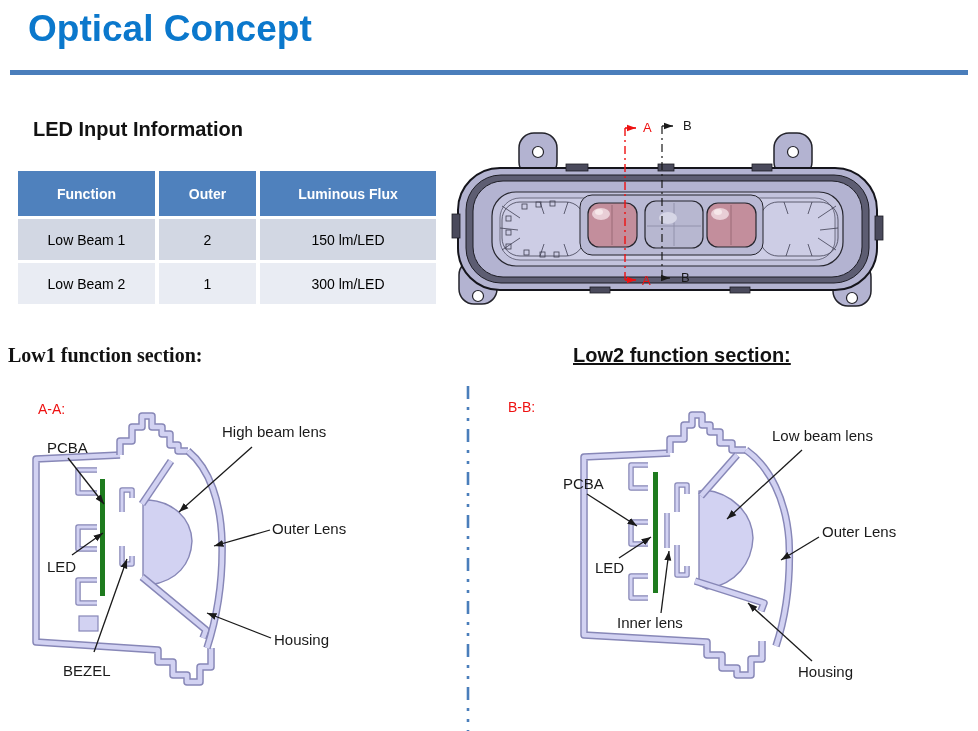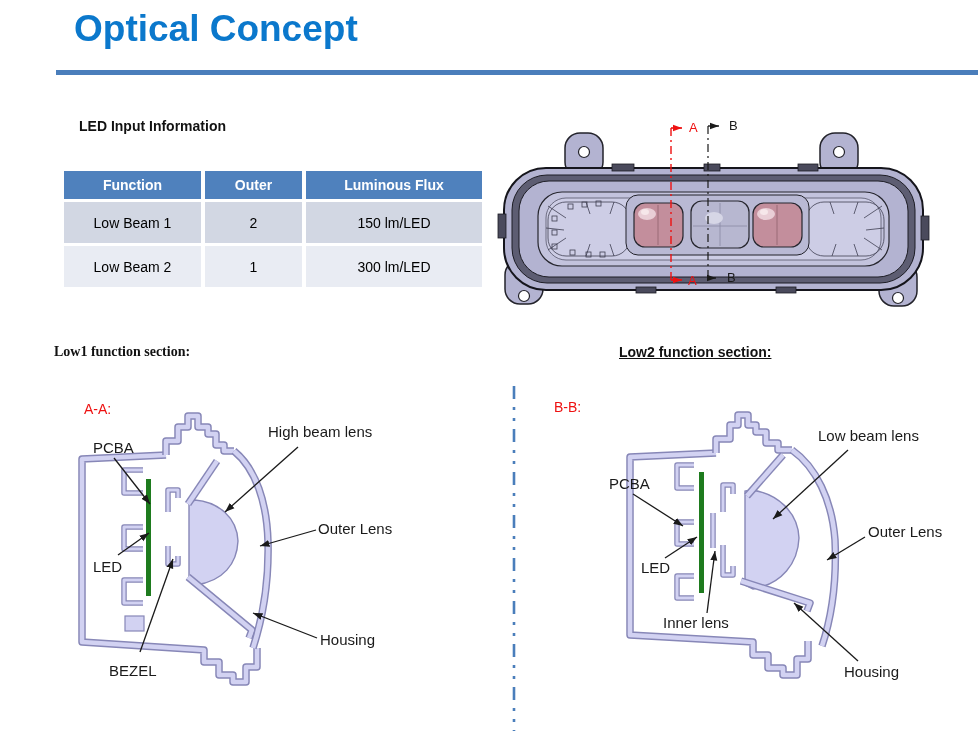--- a/index.html
+++ b/index.html
@@ -1,33 +1,33 @@
 <!DOCTYPE html>
 <html style="--title-blue: #0b78cc; --rule-blue: #4a7ebb; --table-header-bg: #4f81bd; --table-header-text: #ffffff; --table-row-odd: #d2d7e3; --table-row-even: #e9ecf3; --accent-red: #ee1111; --pcb-green: #1e7b1e; --cad-fill: #d2d2f2; --cad-edge: #8787b7; --lamp-body: #b3b3d1; --lamp-dark-band: #5d5d72; --lamp-inner: #c3c3dd; --lens-pink: #c38e9c; --ink: #1a1a1a;"><head>
 <meta charset="utf-8">
 <style>
   html,body{margin:0;padding:0;background:#ffffff;}
   body{width:978px;height:731px;position:relative;overflow:hidden;
        font-family:"Liberation Sans", sans-serif;}
-  .slide{position:absolute;inset:0;background:#ffffff;margin-left:46px;}
+  .slide{position:absolute;inset:0;background:#ffffff;}
 
   .title{position:absolute;left:28px;top:8px;margin:0;font-size:37px;font-weight:bold;
          color:var(--title-blue);}
   .title-rule{position:absolute;left:10px;top:70px;width:958px;height:5px;
               background:var(--rule-blue);}
 
-  .sec-heading{position:absolute;font-size:14px;font-weight:bold;color:#121212;white-space:nowrap;}
+  .sec-heading{position:absolute;font-size:20px;font-weight:bold;color:#121212;white-space:nowrap;}
   .led-heading{left:33px;top:118px;}
   .low1-heading{left:8px;top:344px;font-family:Liberation Serif, serif;}
   .low2-heading{left:573px;top:344px;text-decoration:underline;}
 
   table.led-table{position:absolute;left:14px;top:168px;border-collapse:separate;
                   border-spacing:4px 3px;font-size:14px;}
   table.led-table th{background:var(--table-header-bg);color:var(--table-header-text);
-                     font-weight:bold;height:28px;text-align:center;padding:0 6px;}
+                     font-weight:bold;height:45px;text-align:center;padding:0 6px;}
   table.led-table td{height:41px;text-align:center;color:#000000;padding:0 6px;}
   th.c1,td.c1{width:125px;} th.c2,td.c2{width:85px;} th.c3,td.c3{width:164px;}
   tr.odd td{background:var(--table-row-odd);}
   tr.even td{background:var(--table-row-even);}
 
   svg.fig{position:absolute;overflow:visible;}
   .lamp{left:440px;top:110px;}
   .divider{left:461px;top:386px;}
   .aa{left:20px;top:400px;}
   .bb{left:480px;top:395px;}

